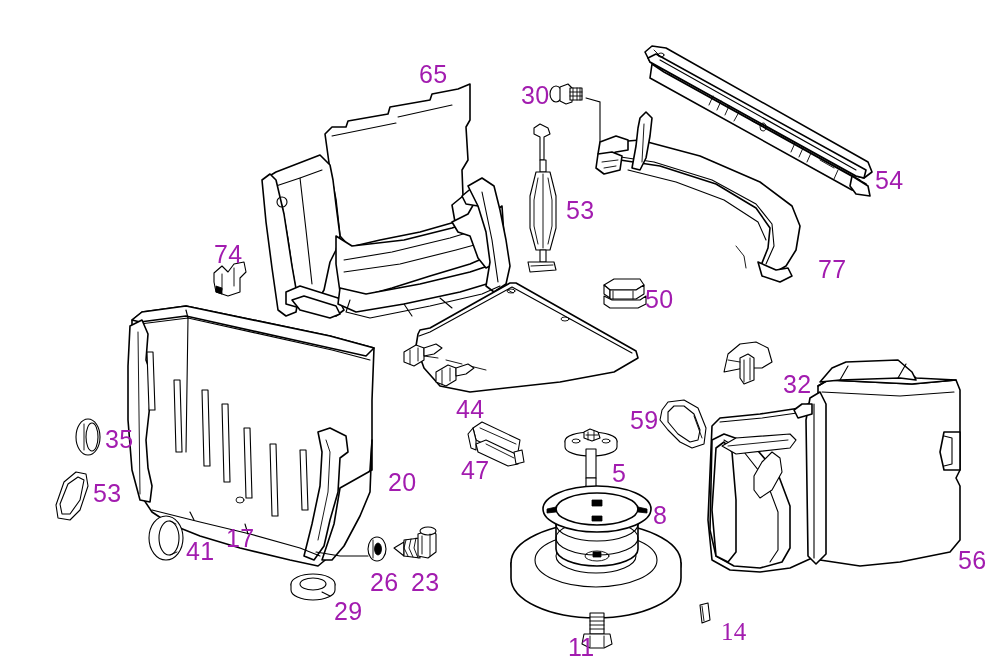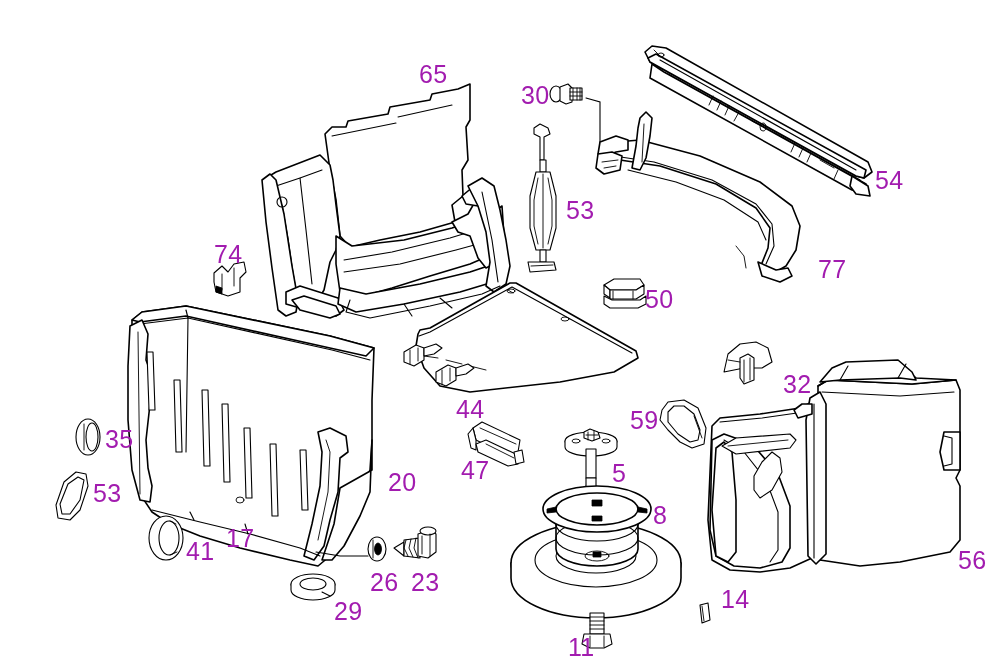--- a/index.html
+++ b/index.html
@@ -373,16 +373,16 @@
   <div class="lbl" style="left:461px;top:458px;">47</div>
   <div class="lbl" style="left:612px;top:461px;">5</div>
   <div class="lbl" style="left:388px;top:470px;">20</div>
   <div class="lbl" style="left:653px;top:503px;">8</div>
   <div class="lbl" style="left:186px;top:539px;">41</div>
   <div class="lbl" style="left:226px;top:526px;">17</div>
   <div class="lbl" style="left:370px;top:570px;">26</div>
   <div class="lbl" style="left:411px;top:570px;">23</div>
   <div class="lbl" style="left:917px;top:548px;margin-left:41px;">56</div>
   <div class="lbl" style="left:334px;top:599px;">29</div>
-  <div class="lbl" style="left:721px;top:587px;">14</div>
+  <div class="lbl" style="left:721px;top:619px;font-family:Liberation Serif, serif;">14</div>
   <div class="lbl" style="left:568px;top:635px;">11</div>
 
 </div>
 
 </body></html>

